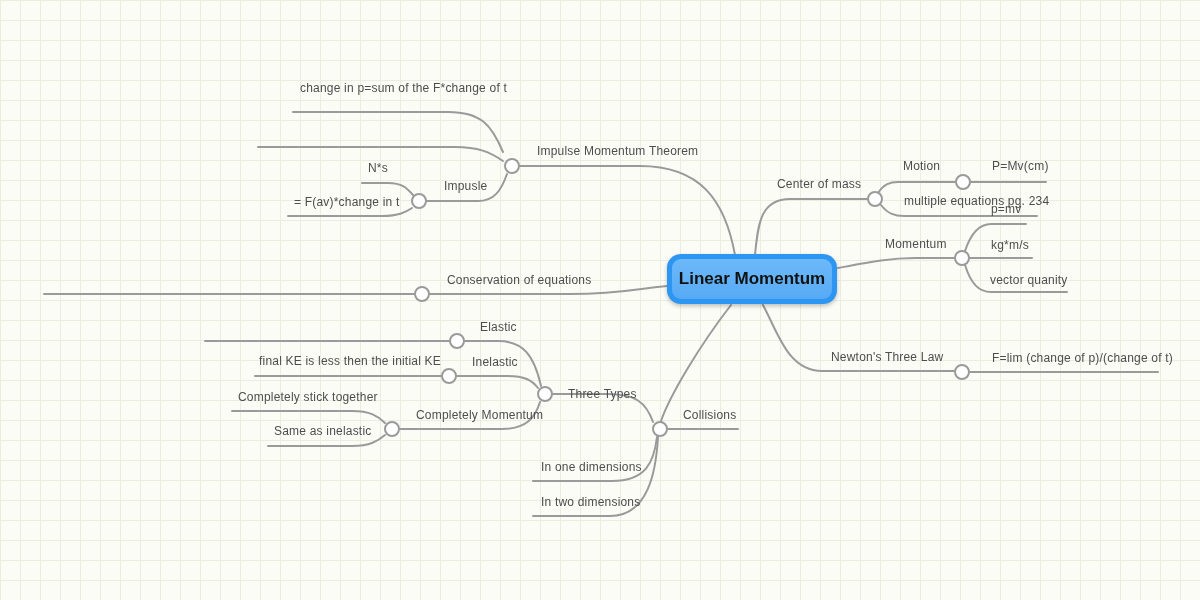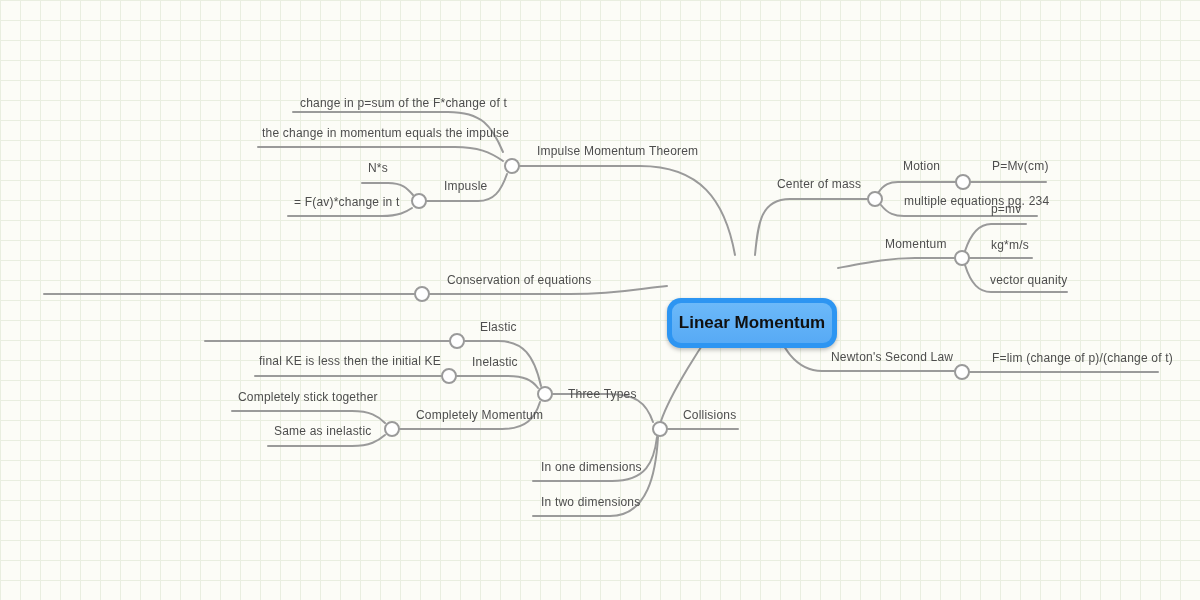--- a/index.html
+++ b/index.html
@@ -21,21 +21,21 @@
     position:absolute;z-index:2;
     font-size:12px;color:#4d4d4d;
     white-space:nowrap;letter-spacing:0.2px;
     cursor:pointer;line-height:14px;
   }
   .root-node{
     position:absolute;z-index:3;
     left:667px;top:254px;width:170px;height:50px;
     background:#2d95f2;border-radius:14px;
     box-shadow:0 2px 4px rgba(0,0,0,0.25);
-    box-sizing:border-box;padding:5px;cursor:pointer;margin-top:44px;
+    box-sizing:border-box;padding:5px;cursor:pointer;
   }
   .root-inner{
     width:100%;height:100%;
     background:linear-gradient(#6cb9f9,#57aaf5);
     border-radius:9px;
     display:flex;align-items:center;justify-content:center;
   }
   .root-inner span{
     font-size:17px;font-weight:bold;color:#111;white-space:nowrap;
   }
@@ -97,39 +97,38 @@
     <circle cx="392" cy="429" r="7"></circle>
   </svg>
 
   <div class="root-node">
     <div class="root-inner">
       <span>Linear Momentum</span>
     </div>
   </div>
 
   <div class="topic" style="left:537px;top:144px">Impulse Momentum Theorem</div>
-  <div class="topic" style="left:300px;top:96px">change in p=sum of the F*change of t</div>
-  <div class="topic" style="left:262px;top:126px">the change in momentum equals the impulse</div>
+  <div class="topic" style="left:300px;top:81px">change in p=sum of the F*change of t</div>
   <div class="topic" style="left:444px;top:179px">Impusle</div>
   <div class="topic" style="left:368px;top:161px">N*s</div>
   <div class="topic" style="left:294px;top:195px">= F(av)*change in t</div>
 
   <div class="topic" style="left:777px;top:177px">Center of mass</div>
   <div class="topic" style="left:903px;top:159px">Motion</div>
   <div class="topic" style="left:992px;top:159px">P=Mv(cm)</div>
   <div class="topic" style="left:904px;top:194px">multiple equations pg. 234</div>
 
   <div class="topic" style="left:885px;top:237px">Momentum</div>
   <div class="topic" style="left:991px;top:202px">p=mv</div>
   <div class="topic" style="left:991px;top:238px">kg*m/s</div>
   <div class="topic" style="left:990px;top:273px">vector quanity</div>
 
   <div class="topic" style="left:447px;top:273px">Conservation of equations</div>
 
-  <div class="topic" style="left:831px;top:350px">Newton's Second Law</div>
+  <div class="topic" style="left:831px;top:350px">Newton's Three Law</div>
   <div class="topic" style="left:992px;top:351px">F=lim (change of p)/(change of t)</div>
 
   <div class="topic" style="left:683px;top:408px">Collisions</div>
   <div class="topic" style="left:568px;top:387px">Three Types</div>
   <div class="topic" style="left:480px;top:320px">Elastic</div>
   <div class="topic" style="left:472px;top:355px">Inelastic</div>
   <div class="topic" style="left:259px;top:354px">final KE is less then the initial KE</div>
   <div class="topic" style="left:416px;top:408px">Completely Momentum</div>
   <div class="topic" style="left:238px;top:390px">Completely stick together</div>
   <div class="topic" style="left:274px;top:424px">Same as inelastic</div>

